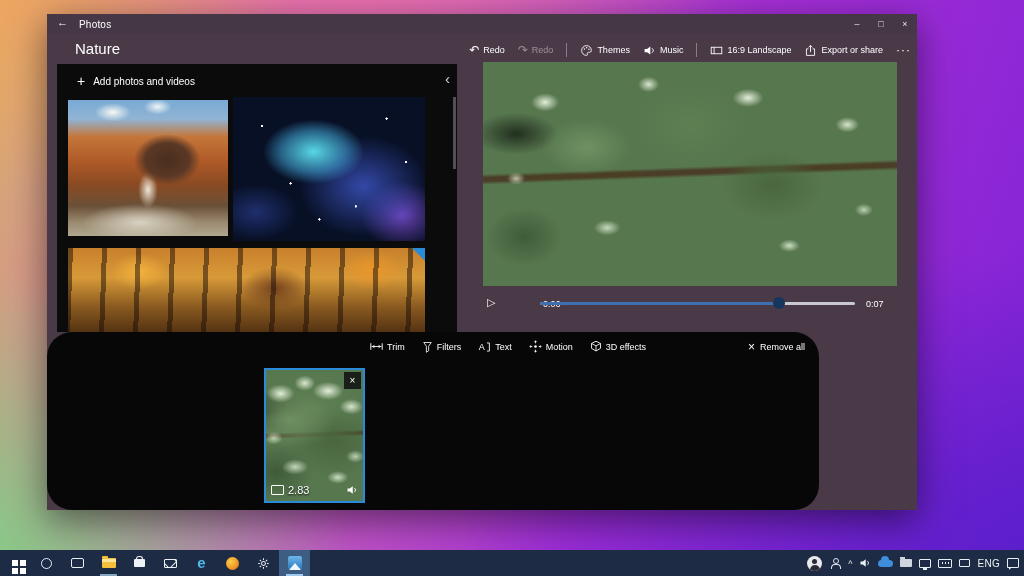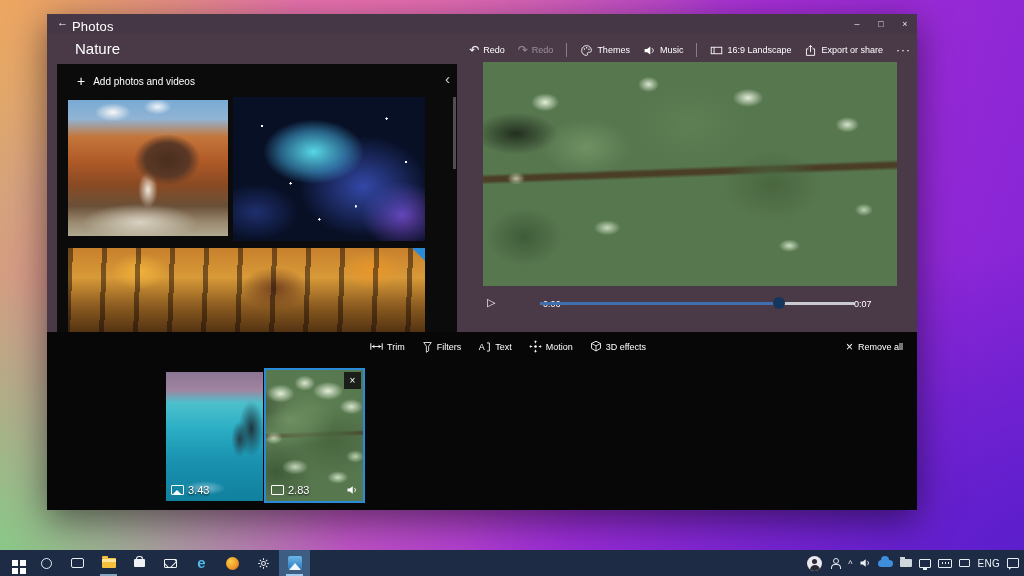--- a/index.html
+++ b/index.html
@@ -18,21 +18,21 @@
       linear-gradient(110deg, #d8b06e 0%, #cf6fb6 30%, #a62fd6 62%, #7e22d6 100%);
   }
 
   
   .window {
     position:absolute; left:47px; top:14px; width:870px; height:496px;
     background:#4a3a48; box-shadow:0 10px 34px rgba(0,0,0,0.5);
   }
   .titlebar { position:absolute; left:0; top:0; width:100%; height:20px; background:#463746; }
   .back-btn { position:absolute; left:10px; top:2px; font-size:11px; cursor:default; }
-  .app-title { position:absolute; left:25px; top:5px; font-size:13px; letter-spacing:.2px;text-align:center; }
+  .app-title { position:absolute; left:32px; top:5px; font-size:10px; letter-spacing:.2px;text-align:center; }
   .win-controls { position:absolute; right:0; top:0; height:20px; display:flex; }
   .win-controls .wc { width:24px; height:20px; display:flex; align-items:center; justify-content:center; font-size:9px; color:#e8e2e8; }
 
   .header-row { position:absolute; left:0; top:20px; width:100%; height:32px; }
   .project-title { position:absolute; left:28px; top:6px; font-size:15px; font-weight:400; }
   .toolbar { position:absolute; right:6px; top:0; height:32px; display:flex; align-items:center; gap:13px; font-size:9px; }
   .tb-item { display:flex; align-items:center; gap:4px; white-space:nowrap; }
   .tb-item .g { font-size:12px; line-height:10px; }
   .dim { opacity:.42; }
   .tb-sep { width:1px; height:14px; background:rgba(255,255,255,.35); }
@@ -96,27 +96,27 @@
       radial-gradient(72px 50px at 70% 55%, #49663f, transparent 70%),
       radial-gradient(84px 60px at 50% 28%, #5d7f52, transparent 70%),
       radial-gradient(54px 42px at 10% 78%, #3f5c38, transparent 70%),
       radial-gradient(60px 30px at 8% 32%, rgba(20,28,18,.8), transparent 70%),
       linear-gradient(178deg, transparent 47%, rgba(72,52,32,.85) 48.5%, rgba(72,52,32,.85) 50%, transparent 51.5%);
   }
   .preview { position:absolute; left:436px; top:48px; width:414px; height:224px; }
   .controls { position:absolute; left:436px; top:278px; width:414px; height:24px; }
   .play-btn { position:absolute; left:4px; top:4px; font-size:11px; }
   .time-cur { position:absolute; left:23px; top:7px; font-size:9px;margin-left:37px; }
-  .time-total { position:absolute; left:371px; top:7px; font-size:9px; }
+  .time-total { position:absolute; left:383px; top:7px; font-size:9px; }
   .slider { position:absolute; left:57px; top:10px; width:315px; height:3px; background:#c9c9d2; border-radius:2px; }
   .slider-fill { position:absolute; left:0; top:0; height:3px; background:#3f6fae; border-radius:2px; }
   .slider-thumb { position:absolute; right:-6px; top:-5px; width:12px; height:12px; border-radius:50%; background:#16365e; }
 
   
-  .storyboard { position:absolute; left:0; top:318px; width:870px; height:178px; background:#070707; }
+  .storyboard { position:absolute; left:0; top:318px; width:772px; height:178px; background:#070707;border-radius:25px; }
   .sb-tools { position:absolute; left:323px; top:8px; display:flex; gap:17px; font-size:9px; align-items:center; }
   .sb-tool { display:flex; align-items:center; gap:4px; white-space:nowrap; }
   .remove-all { position:absolute; right:14px; top:8px; display:flex; align-items:center; gap:5px; font-size:9px; }
   .remove-all .x { font-size:12px; }
   .clip { position:absolute; top:40px; width:97px; height:129px; }
   .clip1 { left:18px;
     background:
       linear-gradient(180deg, rgba(0,0,0,0) 60%, rgba(40,28,14,.78) 66%, rgba(74,58,32,.8) 100%),
       repeating-linear-gradient(90deg, rgba(25,12,6,.4) 0 4px, transparent 4px 20px),
       radial-gradient(30px 20px at 70% 14%, #f0b848, transparent 70%),
@@ -317,26 +317,20 @@
               <path d="M1.5 4.3L7 7.2l5.5-2.9M7 7.2v6.3" fill="none" stroke="#fff" stroke-width="1"></path>
             </svg>
           <span>3D effects</span>
         </div>
       </div>
       <div class="remove-all">
         <span class="x">×</span>
         <span>Remove all</span>
       </div>
 
-      <div class="clip clip2">
-        <div class="dur">
-          <span class="frame img"></span>
-          <span>3.43</span>
-        </div>
-      </div>
       <div class="clip clip3 leaves">
         <div class="clip-close">
           <span>×</span>
         </div>
         <div class="dur">
           <span class="frame"></span>
           <span>2.83</span>
         </div>
         <svg class="ic clip-audio" width="12" height="12" viewBox="0 0 16 16">
             <path d="M2 6v4h3l4 3V3L5 6H2z" fill="#fff"></path>

